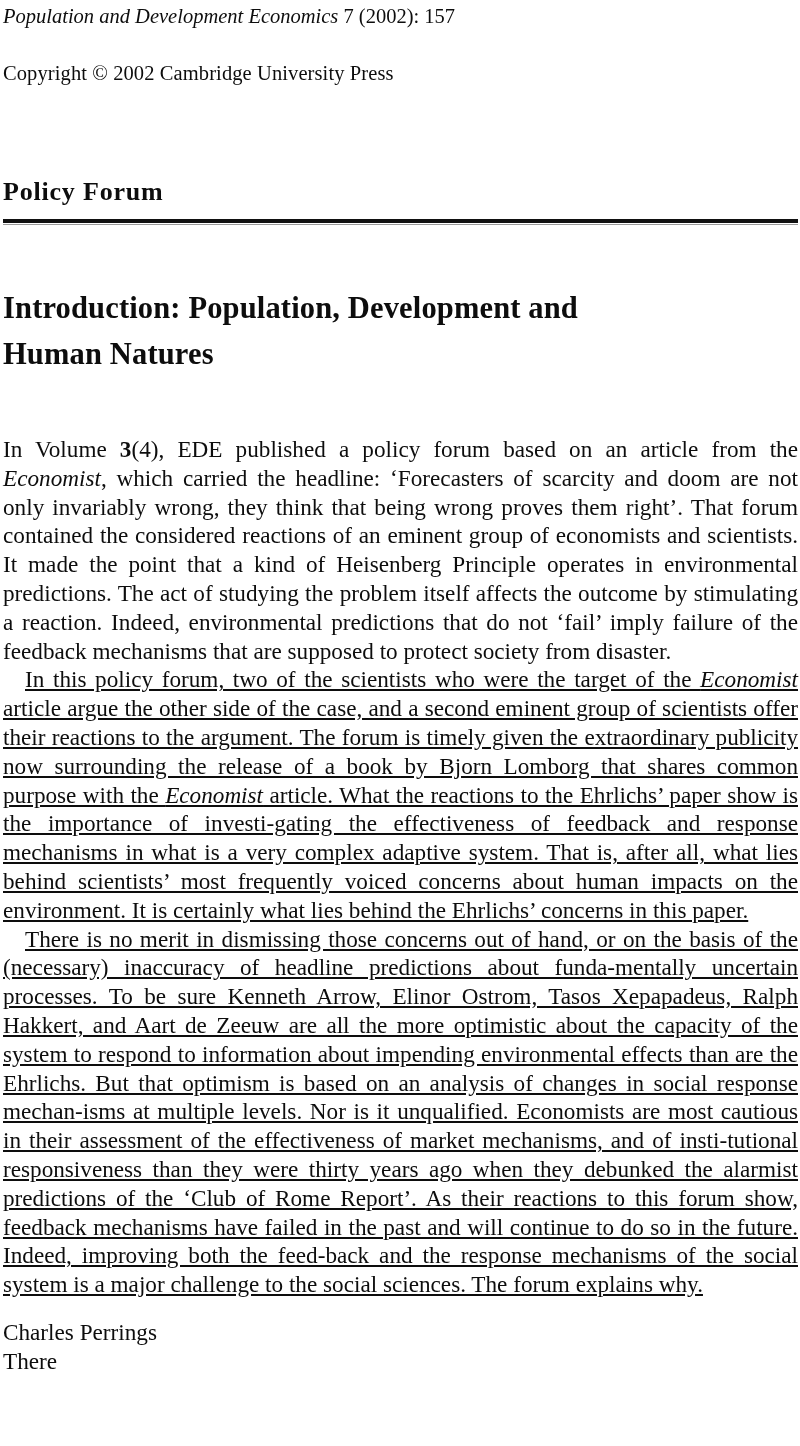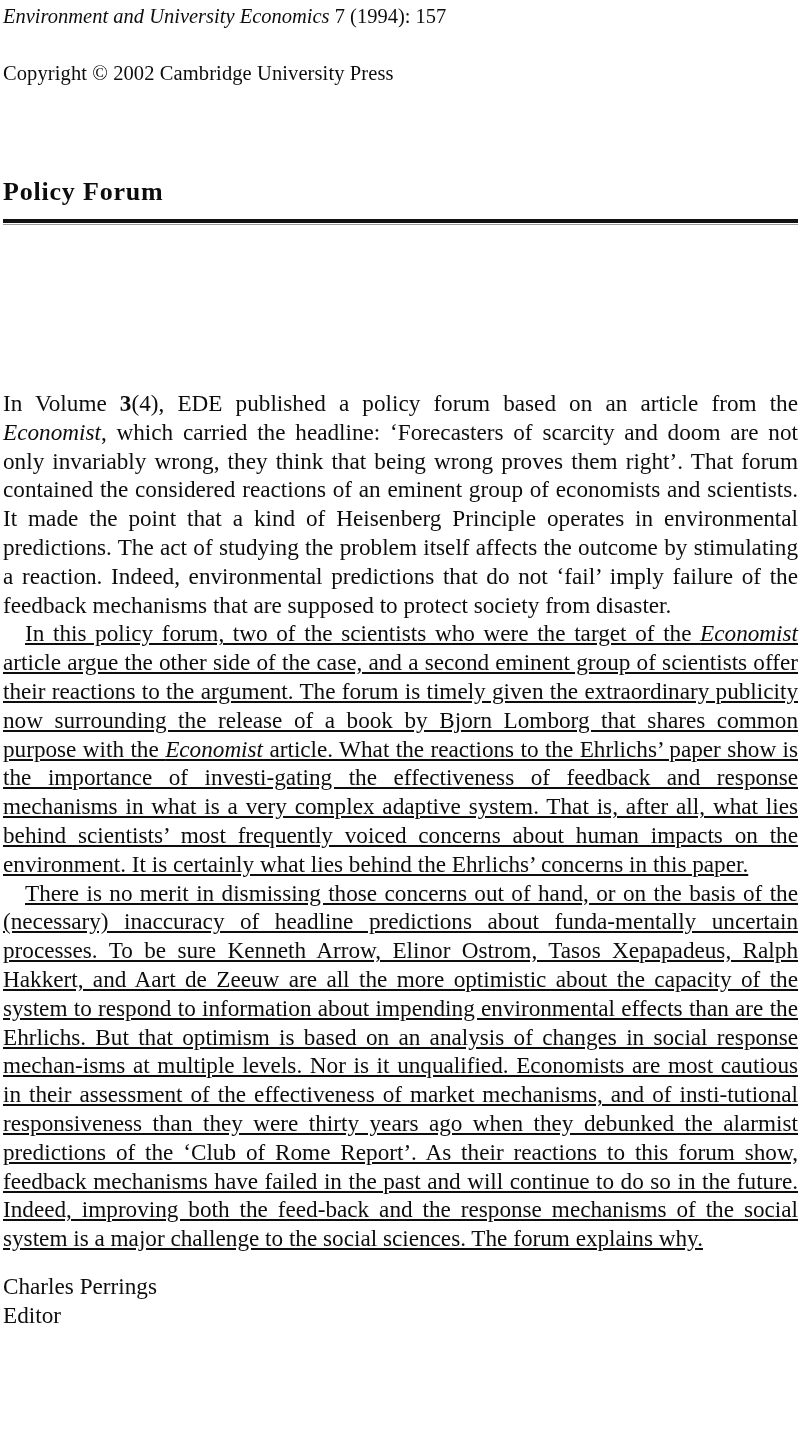--- a/index.html
+++ b/index.html
@@ -104,37 +104,38 @@
     line-height: 28.8px;
   }
   .signature div { white-space: nowrap; }
 </style>
 </head>
 <body>
 
 <div class="page">
 
   <div class="running-head">
-    <div class="journal-line"><span class="journal-name">Environment and University Economics</span><span> 7 (1994): 157</span></div>
+    <div class="journal-line"><span class="journal-name">Population and Development Economics</span><span> 7 (2002): 157</span></div>
     <div class="copyright-line">Copyright © 2002 Cambridge University Press</div>
   </div>
 
   <div class="section-heading">Policy Forum</div>
   <div class="heading-rule"></div>
 
   <h1 class="article-title">
-    <br>
+    <span>Introduction: Population, Development and</span><br>
+    <span>Human Natures</span>
   </h1>
 
   <div class="body-copy">
     <p><span>In Volume </span><span class="bold">3</span><span>(4), EDE published a policy forum based on an article from the </span><span class="italic">Economist</span><span>, which carried the headline: ‘Forecasters of scarcity and doom are not only invariably wrong, they think that being wrong proves them right’. That forum contained the considered reactions of an eminent group of economists and scientists. It made the point that a kind of Heisenberg Principle operates in environmental predictions. The act of studying the problem itself affects the outcome by stimulating a reaction. Indeed, environmental predictions that do not ‘fail’ imply failure of the feedback mechanisms that are supposed to protect society from disaster.</span></p>
 
     <p class="indent"><span>In this policy forum, two of the scientists who were the target of the </span><span class="italic">Economist</span><span> article argue the other side of the case, and a second eminent group of scientists offer their reactions to the argument. The forum is timely given the extraordinary publicity now surrounding the release of a book by Bjorn Lomborg that shares common purpose with the </span><span class="italic">Economist</span><span> article. What the reactions to the Ehrlichs’ paper show is the importance of investi-gating the effectiveness of feedback and response mechanisms in what is a very complex adaptive system. That is, after all, what lies behind scientists’ most frequently voiced concerns about human impacts on the environment. It is certainly what lies behind the Ehrlichs’ concerns in this paper.</span></p>
 
     <p class="indent">There is no merit in dismissing those concerns out of hand, or on the basis of the (necessary) inaccuracy of headline predictions about funda-mentally uncertain processes. To be sure Kenneth Arrow, Elinor Ostrom, Tasos Xepapadeus, Ralph Hakkert, and Aart de Zeeuw are all the more optimistic about the capacity of the system to respond to information about impending environmental effects than are the Ehrlichs. But that optimism is based on an analysis of changes in social response mechan-isms at multiple levels. Nor is it unqualified. Economists are most cautious in their assessment of the effectiveness of market mechanisms, and of insti-tutional responsiveness than they were thirty years ago when they debunked the alarmist predictions of the ‘Club of Rome Report’. As their reactions to this forum show, feedback mechanisms have failed in the past and will continue to do so in the future. Indeed, improving both the feed-back and the response mechanisms of the social system is a major challenge to the social sciences. The forum explains why.</p>
   </div>
 
   <div class="signature">
     <div>Charles Perrings</div>
-    <div>Editor</div>
+    <div>There</div>
   </div>
 
 </div>
 
 </body></html>

